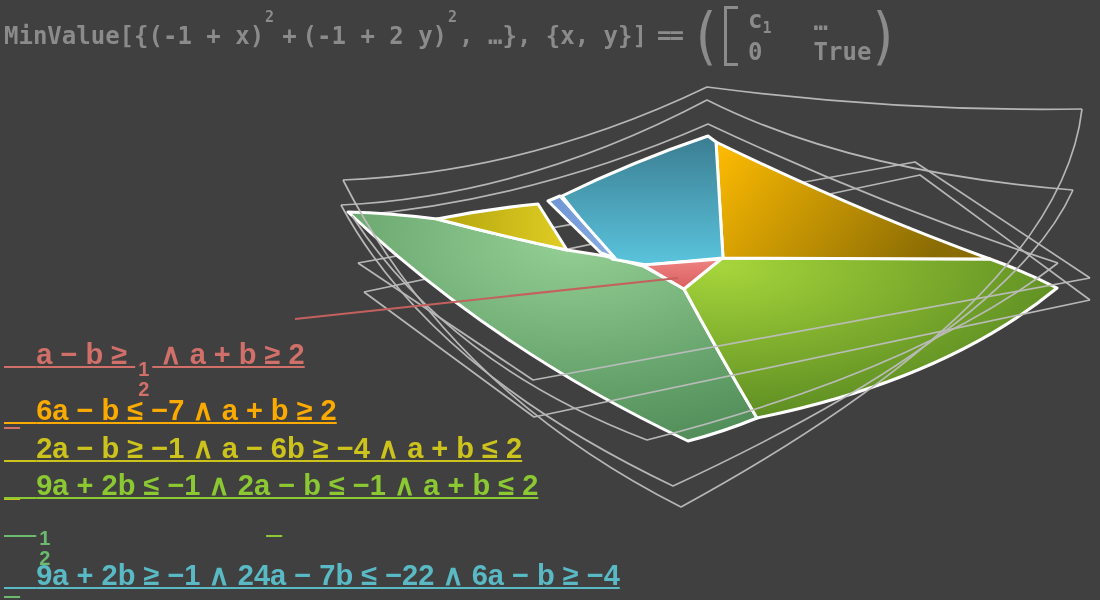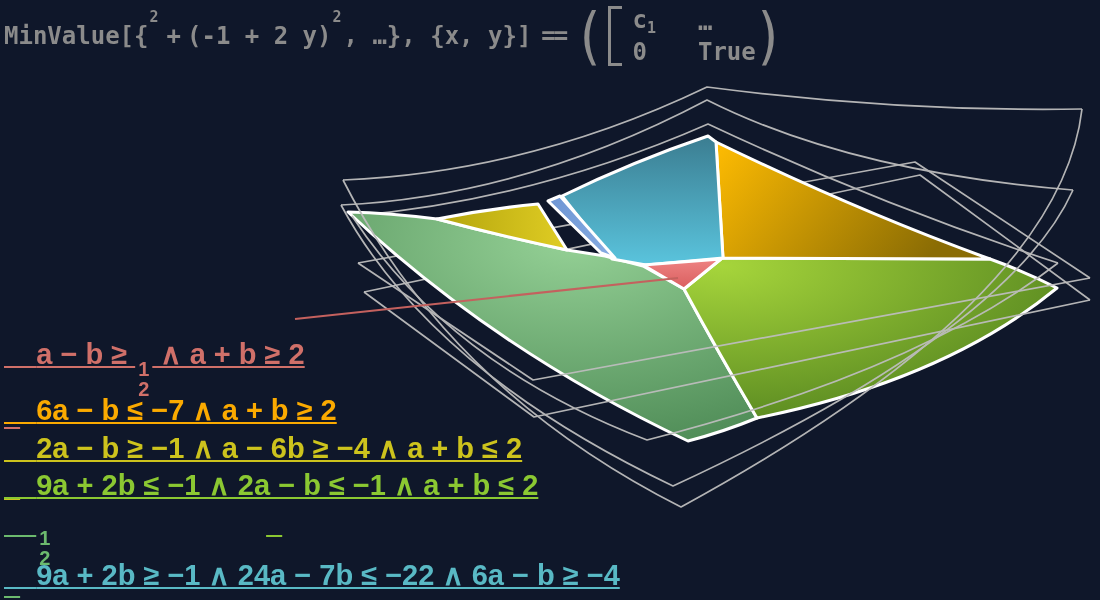--- a/index.html
+++ b/index.html
@@ -1,16 +1,16 @@
 <!DOCTYPE html>
 <html><head>
 <meta charset="utf-8">
 <style>
   html,body{margin:0;padding:0;background:#000;}
-  .stage{position:relative;width:1100px;height:600px;background:#0f172a;overflow:hidden;
+  .stage{position:relative;width:1100px;height:600px;background:#404040;overflow:hidden;
          font-family:"Liberation Sans",sans-serif;}
   .plot-svg{position:absolute;left:0;top:0;z-index:1;}
   
   .formula{position:absolute;left:4px;top:6px;z-index:3;display:flex;align-items:center;
            font-family:"DejaVu Sans Mono",monospace;font-weight:bold;font-size:24px;}
   .formula .tok{white-space:pre;}
   .formula sup{font-size:15px;align-self:flex-start;margin:2px 2px 0 1px;font-weight:bold;}
   .formula .op{margin:0 6px;}
   .formula .eq{margin:0 12px 0 10px;letter-spacing:-2px;}
   .bigparen{font-family:"DejaVu Sans",sans-serif;font-size:62px;font-weight:400;line-height:.85;
@@ -88,20 +88,21 @@
       <path d="M1090,278 L533,380 L358,263"></path>
       <path d="M1090,300 L534,417 L364,292"></path>
     </g>
 
     <line x1="295" y1="319" x2="678" y2="278" stroke-width="2.2" stroke="#c4615e"></line>
   </svg>
 
   <div class="formula" style="color: rgb(139, 139, 139);">
     <span class="tok">MinValue</span>
     <span class="tok">[{</span>
+    <span class="tok">(-1 + x)</span>
     <sup>2</sup>
     <span class="tok op">+</span>
     <span class="tok">(-1 + 2 y)</span>
     <sup>2</sup>
     <span class="tok">, …}, {x, y}</span>
     <span class="tok">]</span>
     <span class="tok eq">==</span>
     <span class="bigparen">(</span>
     <span class="pw-bracket"></span>
     <span class="matrix">

